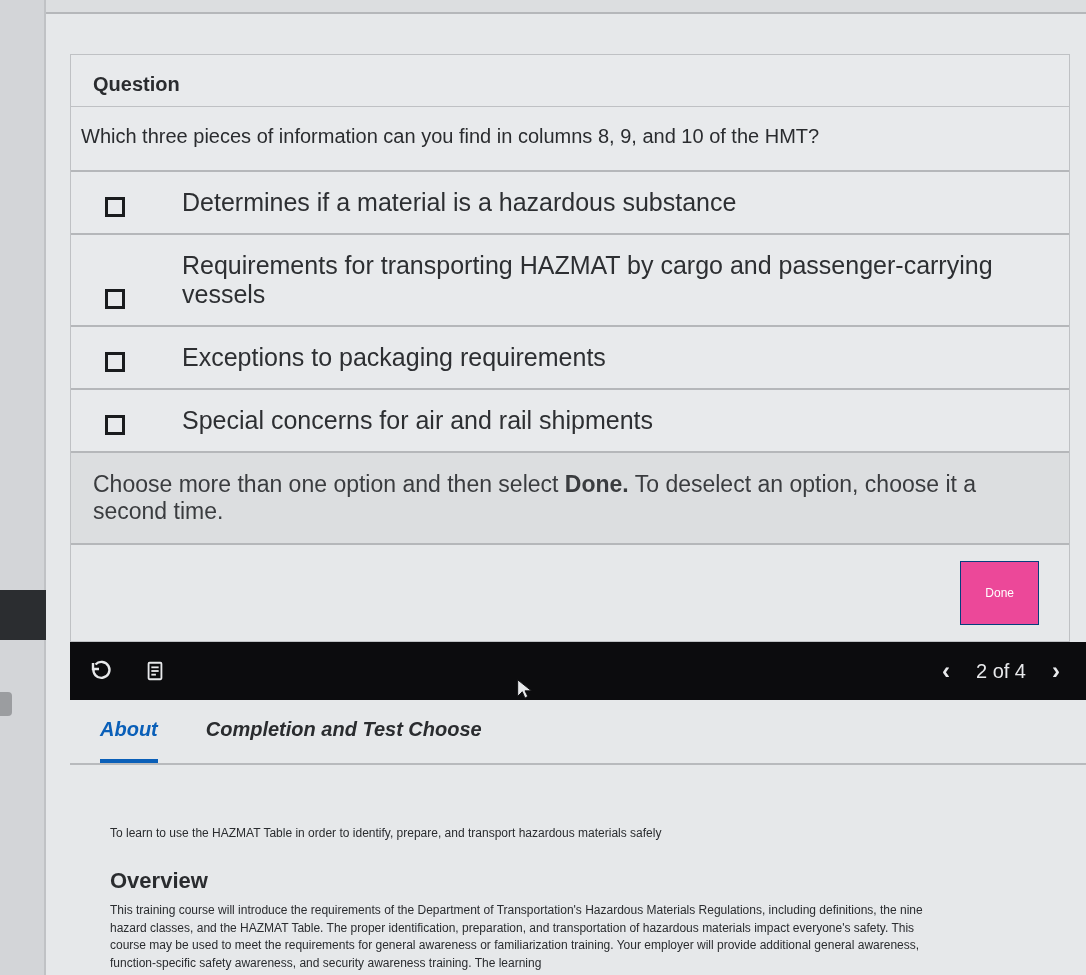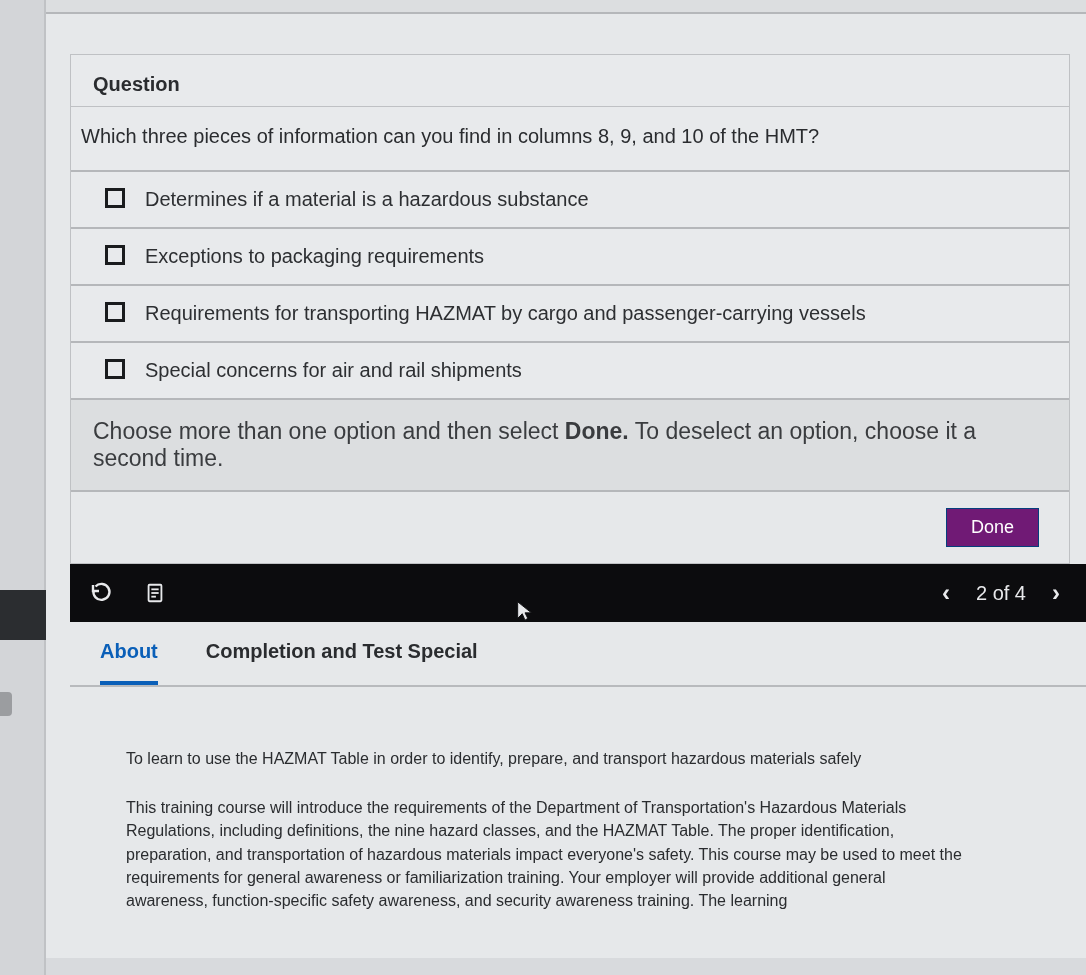--- a/index.html
+++ b/index.html
@@ -55,26 +55,27 @@
     border-bottom: 1px solid #bfc1c4;
   }
   .q-prompt {
     padding: 18px 24px 22px 10px;
     font-size: 20px;
     color: #2a2c2f;
     border-bottom: 2px solid #b5b7ba;
   }
   .option {
     display: flex;
-    align-items: flex-start;
+    align-items: flex-end;
     padding: 16px 20px 16px 34px;
     border-bottom: 2px solid #b5b7ba;
     cursor: pointer;
-    font-size: 20px;
+    font-size: 25px;
     color: #2d2f32;
+    gap: 37px;
   }
   .checkbox {
     width: 20px; height: 20px;
     border: 3px solid #1a1c1e;
     margin-right: 20px;
     flex-shrink: 0;
     background: #e8eaec;
   }
   .instruction {
     padding: 18px 22px;
@@ -83,25 +84,25 @@
     color: #3a3c3f;
     border-bottom: 2px solid #b5b7ba;
   }
   .done-row {
     background: #e6e8ea;
     padding: 16px 30px 16px 20px;
     display: flex;
     justify-content: flex-end;
   }
   .done-btn {
-    background: #701a75;
+    background: #ec4899;
     color: #fff;
     border: 1px solid #053f7d;
-    padding: 8px 24px;
-    font-size: 18px;
+    padding: 24px 24px;
+    font-size: 12px;
     cursor: pointer;
   }
   .black-bar {
     margin-left: 24px;
     background: #0c0c0e;
     height: 58px;
     display: flex;
     align-items: center;
     padding: 0 18px;
     color: #e8e9eb;
@@ -138,20 +139,21 @@
   .tabs {
     margin-left: 24px;
     background: #e6e8ea;
     display: flex;
     gap: 48px;
     padding: 18px 16px 0 30px;
     border-bottom: 2px solid #b8babd;
     font-size: 20px;
     font-weight: bold;
     color: #2a2c2f;
+    font-style: italic;
   }
   .tab {
     padding-bottom: 18px;
     cursor: pointer;
     border-bottom: 4px solid transparent;
   }
   .tab.active {
     color: #0a5fb8;
     border-bottom-color: #0a5fb8;
   }
@@ -160,25 +162,24 @@
     background: #e6e8ea;
     padding: 60px 40px 20px 40px;
     color: #2a2c2f;
   }
   .content h3 {
     font-size: 22px;
     font-weight: bold;
     margin-bottom: 8px;
   }
   .content p {
-    font-size: 16px;
+    font-size: 12px;
     line-height: 1.45;
     margin-bottom: 26px;
     max-width: 840px;
-    margin-left: 16px;
   }
 </style>
 </head>
 <body>
 
 <div class="left-strip"></div>
 <div class="left-dark"></div>
 <div class="left-notch"></div>
 
 <div class="main">
@@ -187,25 +188,25 @@
   <div class="question-card">
     <div class="q-header">Question</div>
     <div class="q-prompt">Which three pieces of information can you find in columns 8, 9, and 10 of the HMT?</div>
 
     <div class="option">
       <div class="checkbox"></div>
       <span>Determines if a material is a hazardous substance</span>
     </div>
     <div class="option">
       <div class="checkbox"></div>
+      <span>Requirements for transporting HAZMAT by cargo and passenger-carrying vessels</span>
+    </div>
+    <div class="option">
+      <div class="checkbox"></div>
       <span>Exceptions to packaging requirements</span>
-    </div>
-    <div class="option">
-      <div class="checkbox"></div>
-      <span>Requirements for transporting HAZMAT by cargo and passenger-carrying vessels</span>
     </div>
     <div class="option">
       <div class="checkbox"></div>
       <span>Special concerns for air and rail shipments</span>
     </div>
 
     <div class="instruction">
       <span>Choose more than one option and then select </span><b>Done.</b><span> To deselect an option, choose it a second time.</span>
     </div>
 
@@ -236,20 +237,21 @@
     </span>
     <div class="bb-right">
       <span class="chev">‹</span>
       <span style="font-weight:normal;">2 of 4</span>
       <span class="chev">›</span>
     </div>
   </div>
 
   <div class="tabs">
     <div class="tab active">About</div>
-    <div class="tab">Completion and Test Special</div>
+    <div class="tab">Completion and Test Choose</div>
   </div>
 
   <div class="content">
     <p>To learn to use the HAZMAT Table in order to identify, prepare, and transport hazardous materials safely</p>
+    <h3>Overview</h3>
     <p>This training course will introduce the requirements of the Department of Transportation's Hazardous Materials Regulations, including definitions, the nine hazard classes, and the HAZMAT Table. The proper identification, preparation, and transportation of hazardous materials impact everyone's safety. This course may be used to meet the requirements for general awareness or familiarization training. Your employer will provide additional general awareness, function-specific safety awareness, and security awareness training. The learning</p>
   </div>
 </div>
 
 </body></html>

